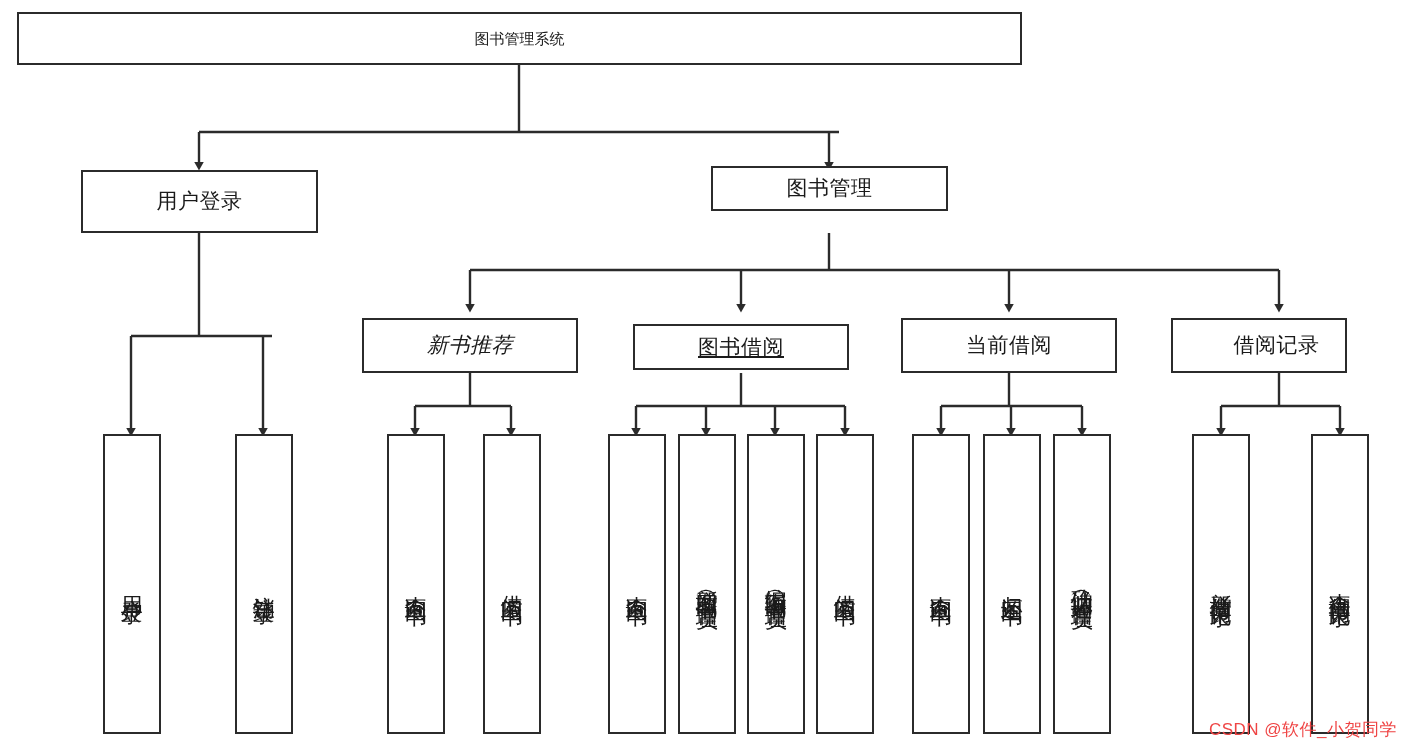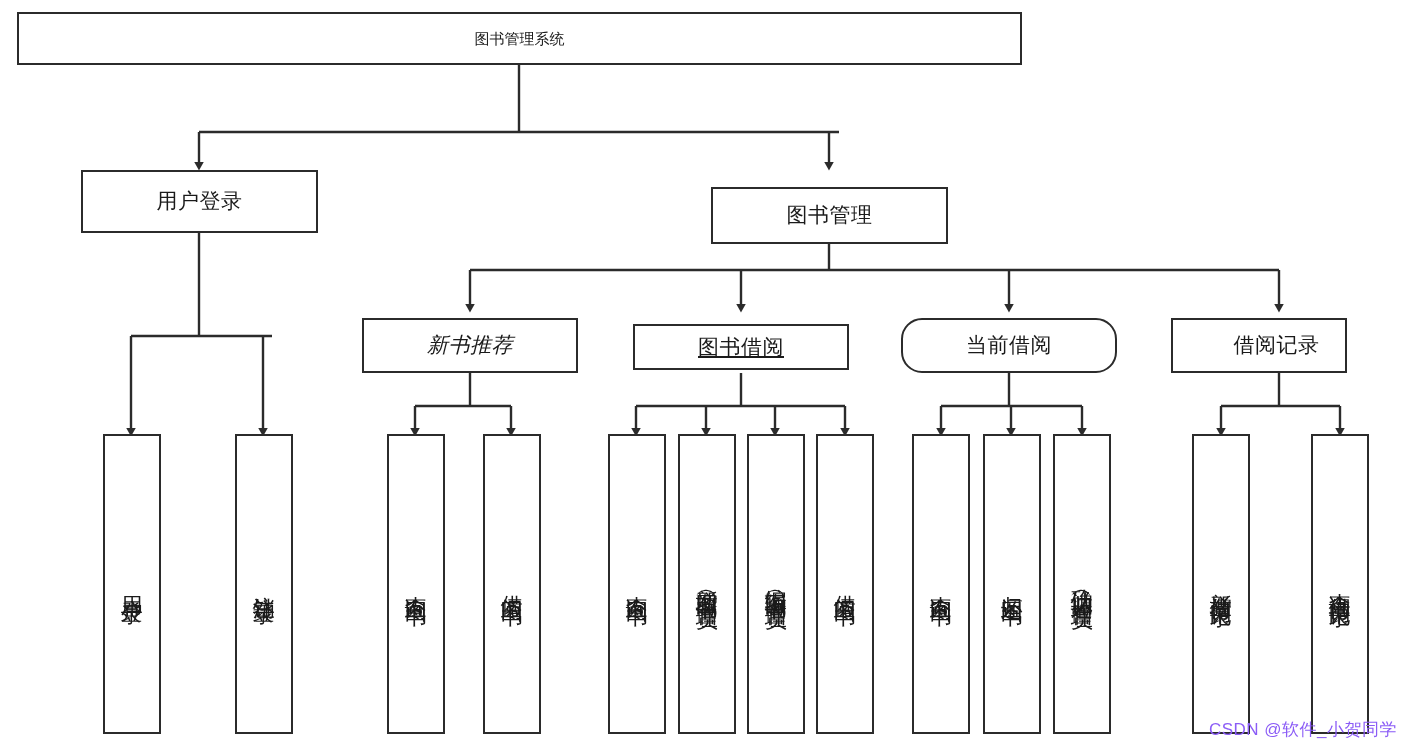--- a/index.html
+++ b/index.html
@@ -59,21 +59,21 @@
     top: 0;
     width: 1405px;
     height: 747px;
     pointer-events: none;
   }
   .watermark {
     position: absolute;
     right: 8px;
     bottom: 6px;
     font-size: 17px;
-    color: #8b5cf6;
+    color: #ef4444;
     letter-spacing: 0.5px;
     white-space: nowrap;
   }
 </style>
 </head>
 <body>
 
 <div id="diagram-root">
 
   <svg class="connectors" viewBox="0 0 1405 747">
@@ -122,25 +122,25 @@
       <path d="M1279,373 L1279,406"></path>
       <path d="M1221,406 L1340,406"></path>
       <path d="M1221,406 L1221,428" marker-end="url(#arrow)"></path>
       <path d="M1340,406 L1340,428" marker-end="url(#arrow)"></path>
     </g>
   </svg>
 
   <div class="node node-root" style="left:17px; top:12px; width:1005px; height:53px;">图书管理系统</div>
 
   <div class="node node-h" style="left:81px; top:170px; width:237px; height:63px;">用户登录</div>
-  <div class="node node-h" style="left:711px; top:187px; width:237px; height:57px;">图书管理</div>
+  <div class="node node-h" style="left:711px; top:166px; width:237px; height:45px;">图书管理</div>
 
   <div class="node node-h" style="left:362px; top:318px; width:216px; height:55px;font-style:italic;">新书推荐</div>
   <div class="node node-h" style="left:633px; top:324px; width:216px; height:46px;text-decoration:underline;">图书借阅</div>
-  <div class="node node-h" style="left:901px; top:318px; width:216px; height:55px;border-radius:21px;">当前借阅</div>
+  <div class="node node-h" style="left:901px; top:318px; width:216px; height:55px;">当前借阅</div>
   <div class="node node-h" style="left:1171px; top:318px; width:176px; height:55px;padding-left:35px;">借阅记录</div>
 
   <div class="node node-v" style="left:103px; top:434px; width:58px; height:300px;">
     <span class="vtext">用户登录</span>
   </div>
   <div class="node node-v" style="left:235px; top:434px; width:58px; height:300px;">
     <span class="vtext">注销登录</span>
   </div>
 
   <div class="node node-v" style="left:387px; top:434px; width:58px; height:300px;">

